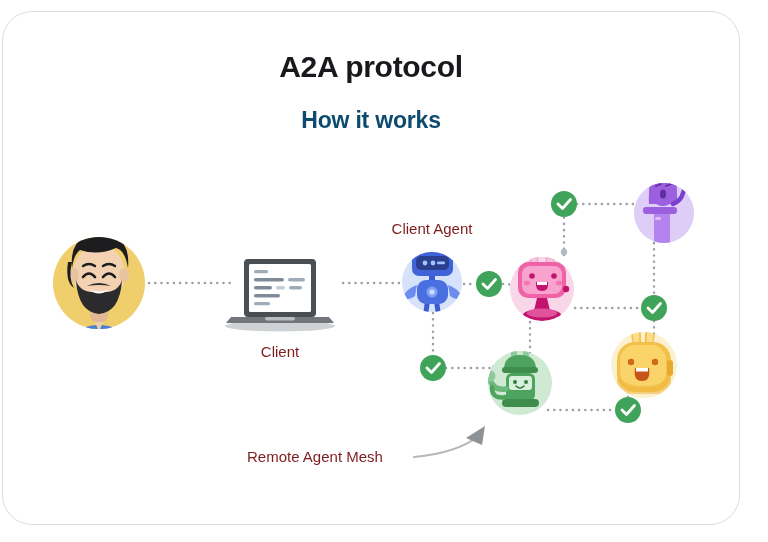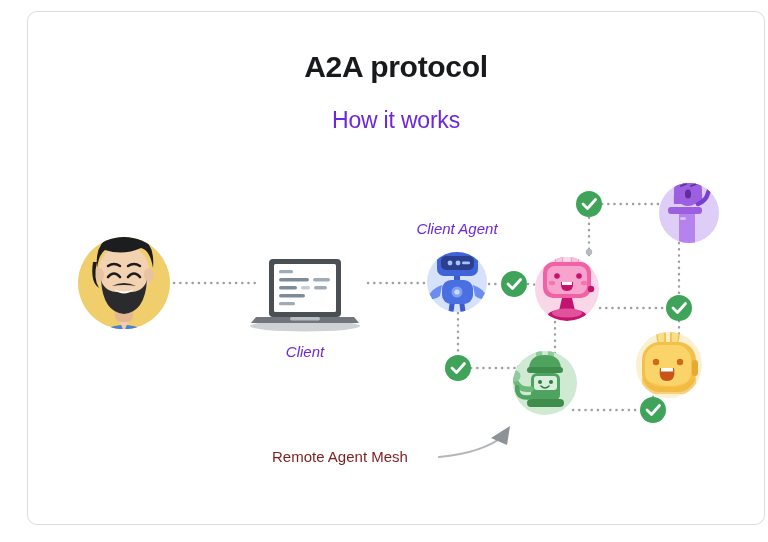--- a/index.html
+++ b/index.html
@@ -8,57 +8,56 @@
     background: #ffffff;
   }
   body {
     width: 768px;
     height: 542px;
     font-family: "Liberation Sans", sans-serif;
     overflow: hidden;
   }
   #card {
     position: absolute;
-    left: 27px;
+    left: 2px;
     top: 11px;
     width: 738px;
     height: 514px;
     background: #ffffff;
     border: 1px solid #dcdcdc;
-    border-radius: 10px;
+    border-radius: 30px;
     box-sizing: border-box;
     overflow: hidden;
   }
   .title {
     position: absolute;
     left: 0; top: 38px;
     width: 100%;
     text-align: center;
     font-size: 30px;
     font-weight: bold;
     color: #17191c;
     letter-spacing: -0.3px;
   }
   .subtitle {
     position: absolute;
     left: 0; top: 95px;
     width: 100%;
     text-align: center;
     font-size: 23px;
-    font-weight: normal;
-    color: #6d28d9;
+    font-weight: bold;
+    color: #0c4a6e;
     letter-spacing: -0.2px;
   }
   .node-label {
     position: absolute;
     text-align: center;
     font-size: 15px;
-    color: #6d28d9;
+    color: #7f1d1d;
     white-space: nowrap;
-    font-style: italic;
   }
   svg.diagram {
     position: absolute;
     left: 0; top: 0;
     width: 738px;
     height: 514px;
   }
   .mesh-caption {
     position: absolute;
     font-size: 15px;

